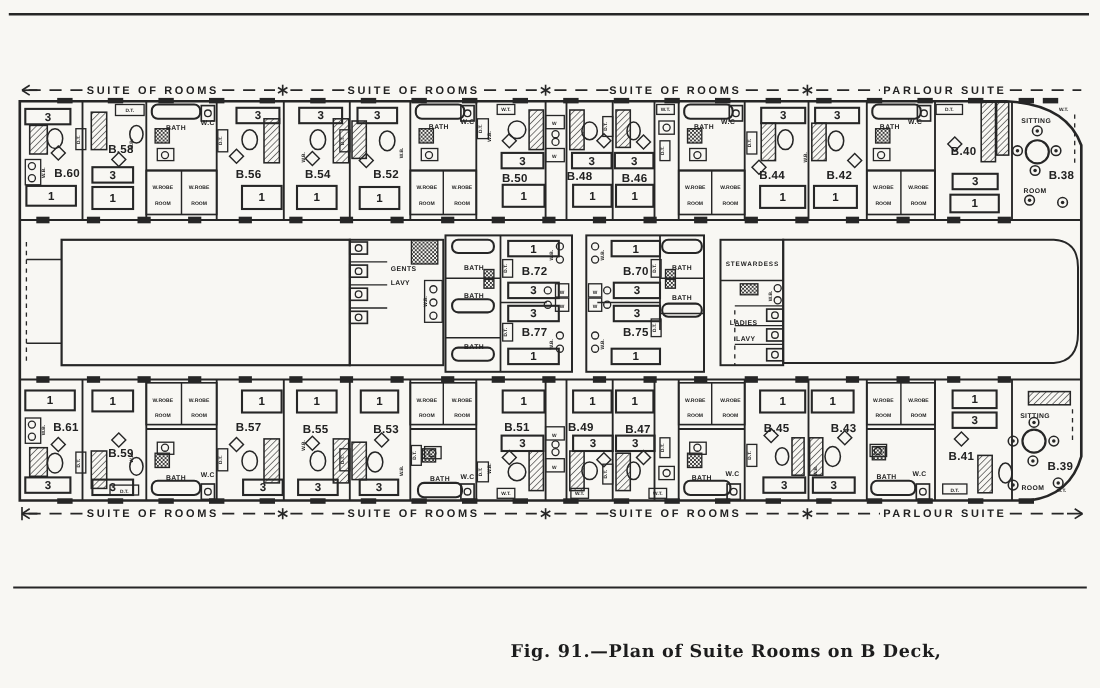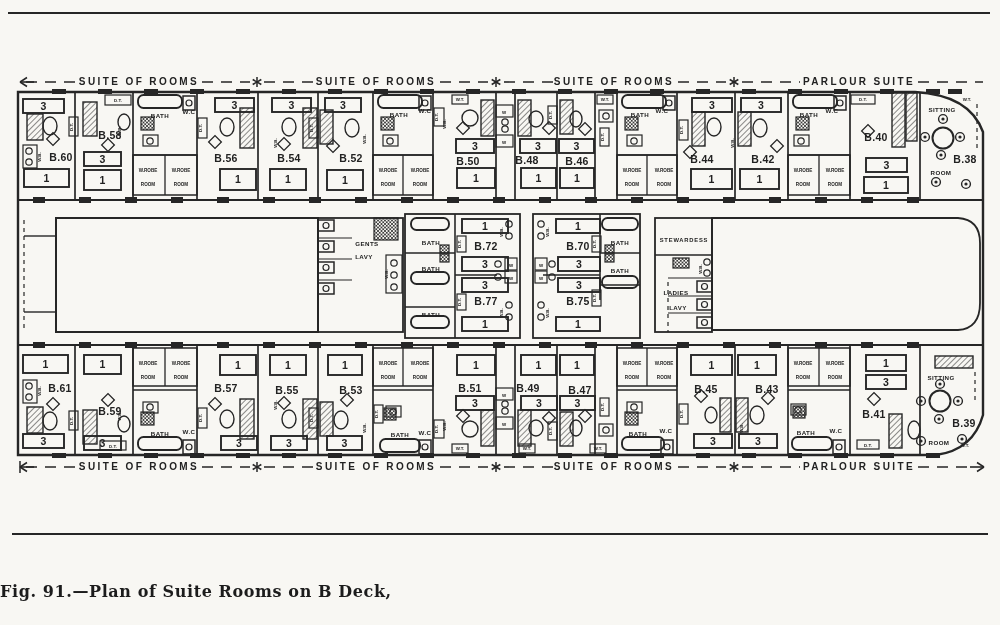--- a/index.html
+++ b/index.html
@@ -5,21 +5,21 @@
   html,body{margin:0;padding:0;}
   body{
     width:1000px;height:625px;overflow:hidden;
     background:#f8f7f3;
     font-family:"Liberation Sans", sans-serif;
     position:relative;
   }
   #stage{position:absolute;left:0;top:0;width:1000px;height:625px;}
   svg text{fill:#222;font-family:"Liberation Sans", sans-serif;font-weight:bold;}
   #caption{
-    position:absolute;left:0;top:582px;width:856px;text-align:left;
+    position:absolute;left:0;top:582px;width:856px;text-align:right;
     font-family:"DejaVu Serif", serif;font-weight:bold;font-size:16px;color:#1c1c1c;
     letter-spacing:0.6px;
   }
 </style>
 </head>
 <body>
 
 <div id="stage">
   <svg id="plan" viewBox="0 0 1000 625" width="1000" height="625">
     <defs>

